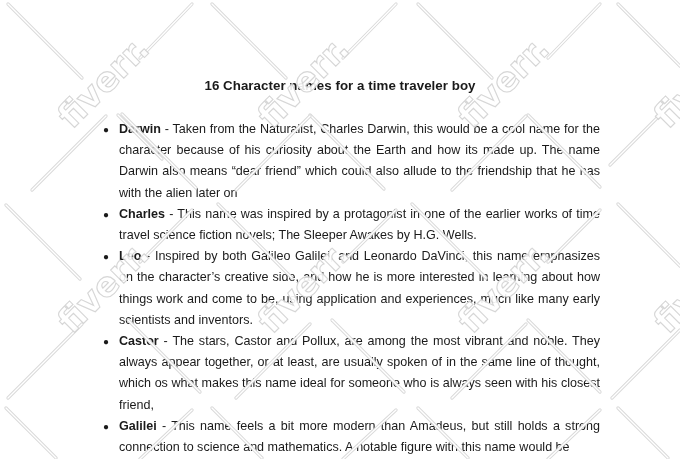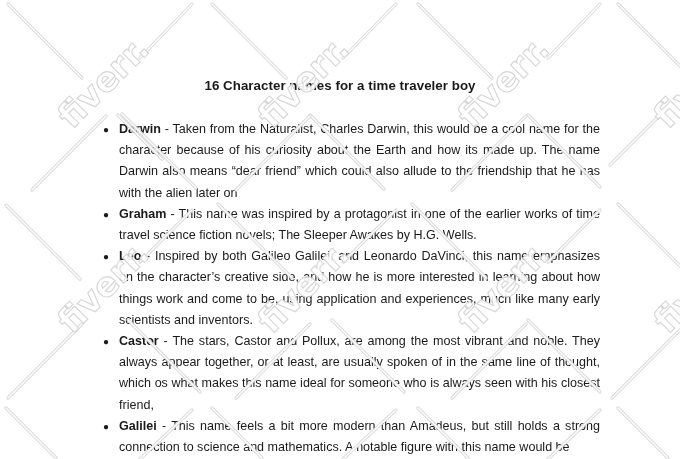--- a/index.html
+++ b/index.html
@@ -98,21 +98,21 @@
 <div class="page">
   <div class="doc-title">16 Character names for a time traveler boy</div>
 
   <ul class="name-list">
     <li class="name-item" style="height:84.8px;">
       <span class="bullet"></span>
       <span class="name">Darwin</span><span> - Taken from the Naturalist, Charles Darwin, this would be a cool name for the character because of his curiosity about the Earth and how its made up. The name Darwin also means “dear friend” which could also allude to the friendship that he has with the alien later on</span>
     </li>
     <li class="name-item" style="height:42.4px;">
       <span class="bullet"></span>
-      <span class="name">Graham</span><span> - This name was inspired by a protagonist in one of the earlier works of time travel science fiction novels; The Sleeper Awakes by H.G. Wells.</span>
+      <span class="name">Charles</span><span> - This name was inspired by a protagonist in one of the earlier works of time travel science fiction novels; The Sleeper Awakes by H.G. Wells.</span>
     </li>
     <li class="name-item" style="height:84.8px;">
       <span class="bullet"></span>
       <span class="name">Leo</span><span> - Inspired by both Galileo Galilei, and Leonardo DaVinci, this name emphasizes on the character’s creative side, and how he is more interested in learning about how things work and come to be, using application and experiences, much like many early scientists and inventors.</span>
     </li>
     <li class="name-item" style="height:84.8px;">
       <span class="bullet"></span>
       <span class="name">Castor</span><span> - The stars, Castor and Pollux, are among the most vibrant and noble. They always appear together, or at least, are usually spoken of in the same line of thought, which os what makes this name ideal for someone who is always seen with his closest friend,</span>
     </li>
     <li class="name-item">

